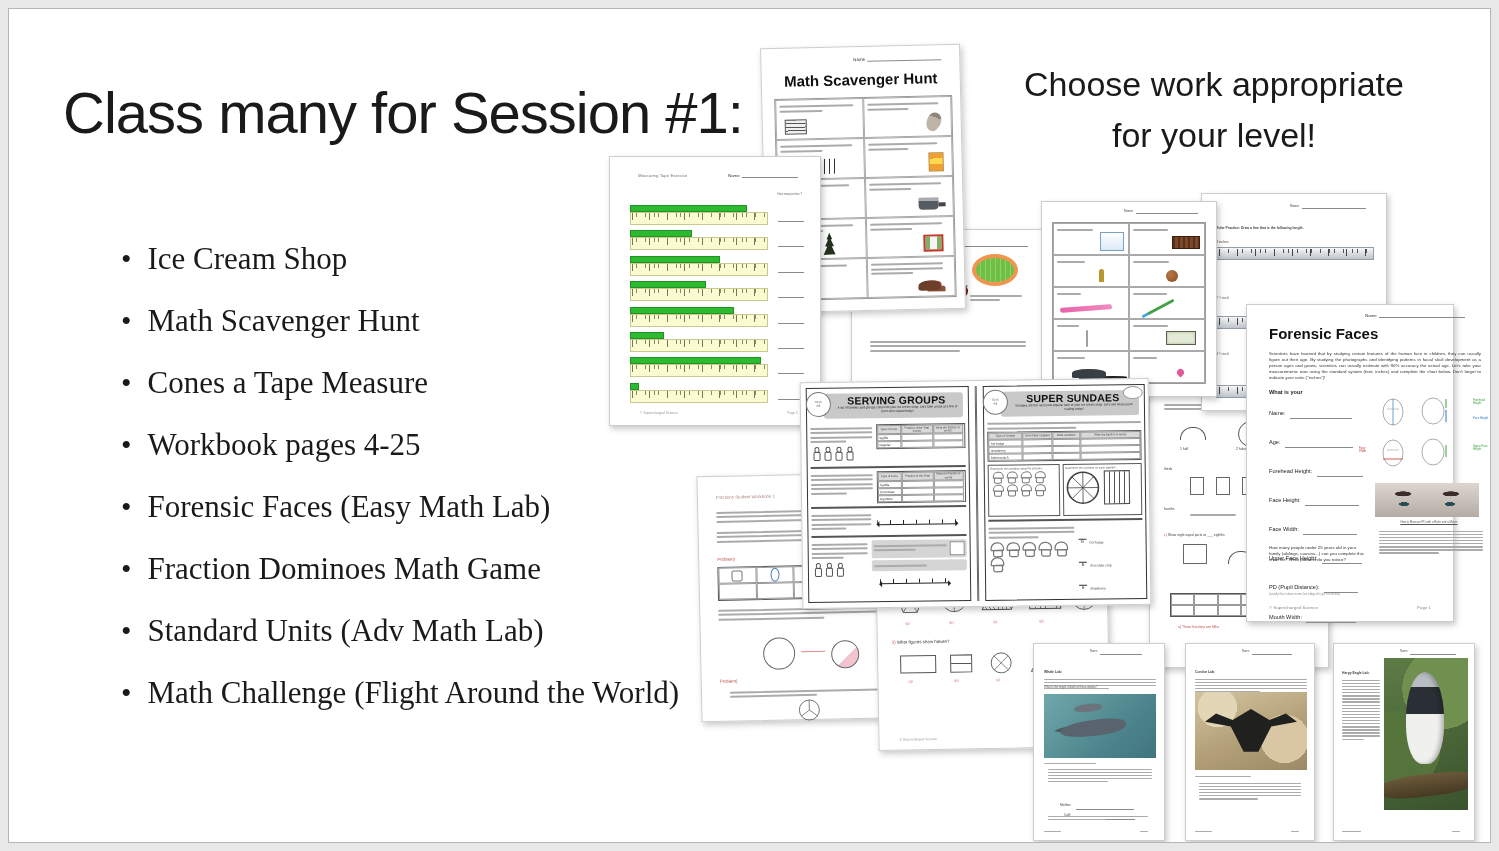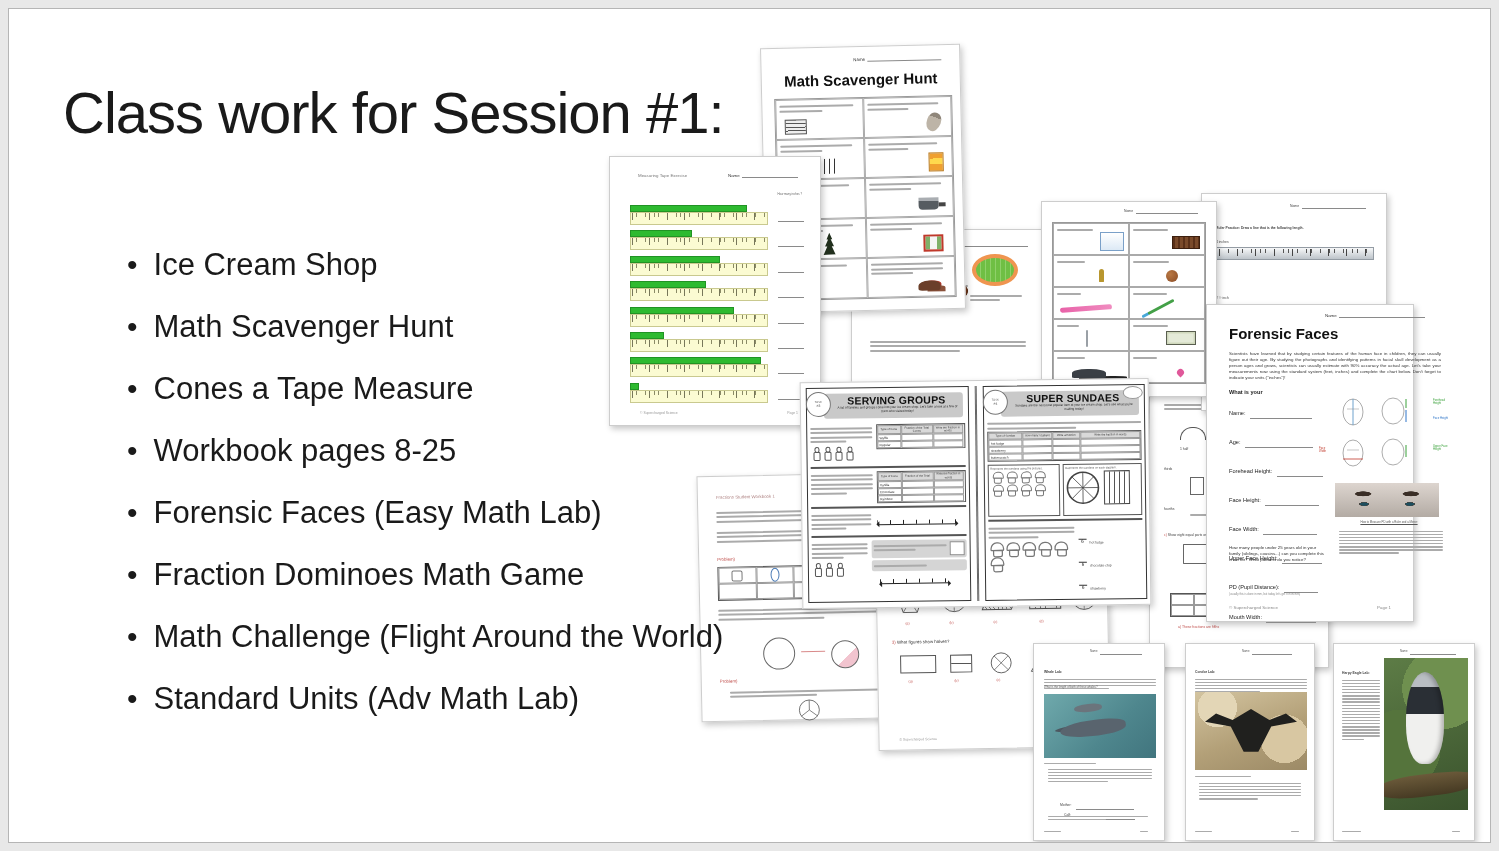--- a/index.html
+++ b/index.html
@@ -2,21 +2,21 @@
 <html><head>
 <meta charset="utf-8">
 <style>
   html,body{margin:0;padding:0;background:#e8e8e8;font-family:"Liberation Sans",sans-serif;}
   #stage{position:relative;width:1499px;height:851px;background:#e8e8e8;overflow:hidden;}
   #slide{position:absolute;left:8px;top:8px;width:1481px;height:833px;background:#fff;border:1px solid #b5b5b5;overflow:hidden;}
   .px{position:absolute;}
   
   .title{font-size:58px;color:#1a1a1a;letter-spacing:-1px;white-space:nowrap;}
   .note{font-size:34px;color:#1a1a1a;text-align:center;line-height:1.5;}
-  ul.blist{margin:6px;padding:0;}
+  ul.blist{margin:0;padding:0;font-family:Liberation Serif, serif;}
   ul.blist li{list-style:none;height:62px;display:flex;align-items:center;font-size:31px;color:#1a1a1a;white-space:nowrap;}
   ul.blist li::before{content:"•";font-size:30px;margin-right:16px;line-height:1;}
   
   .page{position:absolute;background:#fff;border:1px solid #cdcdcd;box-shadow:2px 3px 6px rgba(0,0,0,.22);box-sizing:border-box;}
   .b{display:block;height:2px;background:#ababab;margin:2.6px 0;border-radius:1px;}
   .dense .b{height:1.3px;margin:1.8px 0;}
   .t2{font-size:2.8px;color:#555;line-height:1.25;}
   .t3{font-size:3.4px;color:#444;line-height:1.3;}
   .t4{font-size:4.4px;color:#333;line-height:1.35;}
   .t5{font-size:5.6px;color:#222;line-height:1.4;}
@@ -61,31 +61,35 @@
   .handle{position:absolute;width:5px;height:5px;background:#fff;border:0.8px solid #8a8a8a;border-radius:50%;}
   .frac{display:inline-block;text-align:center;font-size:4.4px;line-height:1;vertical-align:middle;margin-right:3px;}
   .frac b{display:block;width:8px;height:4px;border-bottom:0.8px solid #333;font-weight:normal;}
 </style>
 </head>
 <body>
 
 <div id="stage">
 <div id="slide">
 
-  <div class="px title" style="left:54px;top:70px;z-index:30;">Class work for Session #1:</div>
+  <div class="px title" style="left:54px;top:70px;z-index:30;">Class many for Session #1:</div>
+  <div class="px note" style="left:955px;top:50px;width:500px;z-index:30;">
+    <div>Choose work appropriate</div>
+    <div>for your level!</div>
+  </div>
 
   <ul class="blist px" style="left:112px;top:219px;z-index:30;">
     <li>Ice Cream Shop</li>
     <li>Math Scavenger Hunt</li>
     <li>Cones a Tape Measure</li>
-    <li>Workbook pages 8-25</li>
+    <li>Workbook pages 4-25</li>
     <li>Forensic Faces (Easy Math Lab)</li>
     <li>Fraction Dominoes Math Game</li>
+    <li>Standard Units (Adv Math Lab)</li>
     <li>Math Challenge (Flight Around the World)</li>
-    <li>Standard Units (Adv Math Lab)</li>
   </ul>
 
   <div class="page" style="left:842px;top:220px;width:196px;height:356px;z-index:8;">
     <span class="px t4" style="left:66px;top:12px;">Name</span>
         <span class="px nl" style="left:80px;top:12px;width:96px;"></span>
     <div class="px t5" style="left:20px;top:28px;font-weight:bold;font-size:12px;">Standard Units</div>
     <div class="px bars" style="left:20px;top:52px;width:96px;">
           <i class="b"></i>
           <i class="b"></i>
           <i class="b" style="width: 58%;"></i>
@@ -643,21 +647,21 @@
         </div>
         <div style="flex:1;padding-top:6px;">
           <div style="margin-bottom:5px;white-space:nowrap;"><span class="frac"><b></b><span>6</span></span><span class="t3">hot fudge</span></div>
           <div style="margin-bottom:5px;white-space:nowrap;"><span class="frac"><b></b><span>6</span></span><span class="t3">chocolate chip</span></div>
           <div style="white-space:nowrap;"><span class="frac"><b></b><span>6</span></span><span class="t3">strawberry</span></div>
         </div>
       </div>
     </div>
   </div>
 
-  <div class="page" style="left:1197px;top:295px;width:208px;height:318px;z-index:15;">
+  <div class="page" style="left:1237px;top:295px;width:208px;height:318px;z-index:15;">
     <span class="px t4" style="left:118px;top:8px;">Name</span>
         <span class="px nl" style="left:132px;top:8px;width:86px;"></span>
     <div class="px" style="left:22px;top:20px;font-weight:bold;font-size:15px;color:#111;">Forensic Faces</div>
     <div class="px t4" style="left:22px;top:46px;width:212px;text-align:justify;">Scientists have learned that by studying certain features of the human face in children, they can usually figure out their age. By studying the photographs and identifying patterns in facial skull development as a person ages and grows, scientists can usually estimate with 90% accuracy the actual age.  Let's take your measurements now using the standard system (feet, inches) and complete the chart below. Don't forget to indicate your units ("inches")!</div>
     <div class="px t5" style="left:22px;top:84px;font-weight:bold;">What is your</div>
     <div class="px" style="left:22px;top:96px;width:100px;">
       <div style="margin-bottom:11px;"><span class="t5">Name:</span> <span class="nl" style="width:62px;"></span></div>
       <div style="margin-bottom:11px;"><span class="t5">Age:</span> <span class="nl" style="width:68px;"></span></div>
       <div style="margin-bottom:11px;"><span class="t5">Forehead Height:</span> <span class="nl" style="width:46px;"></span></div>
       <div style="margin-bottom:11px;"><span class="t5">Face Height:</span> <span class="nl" style="width:54px;"></span></div>

